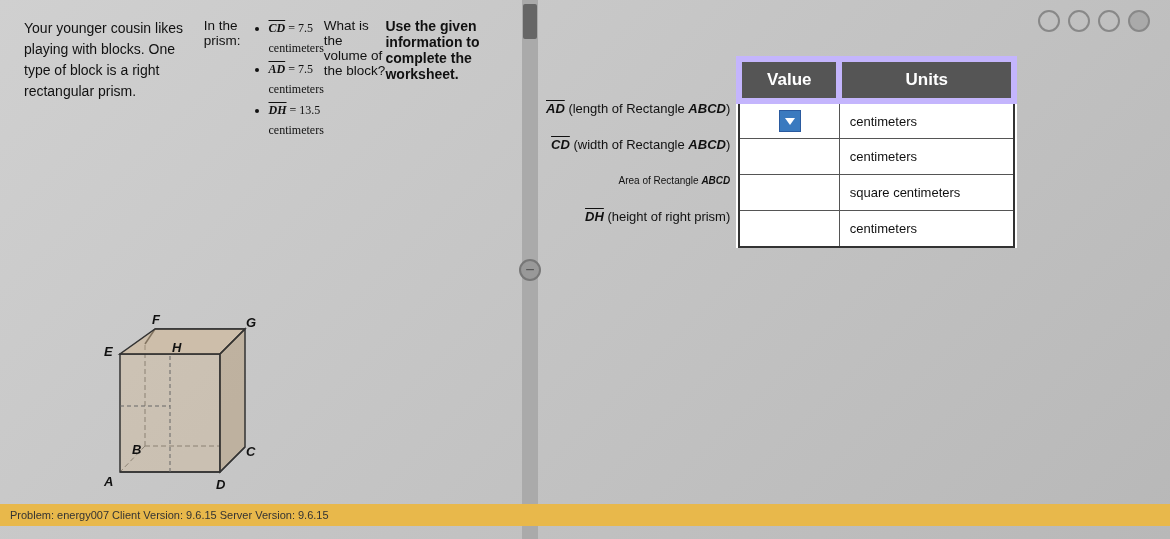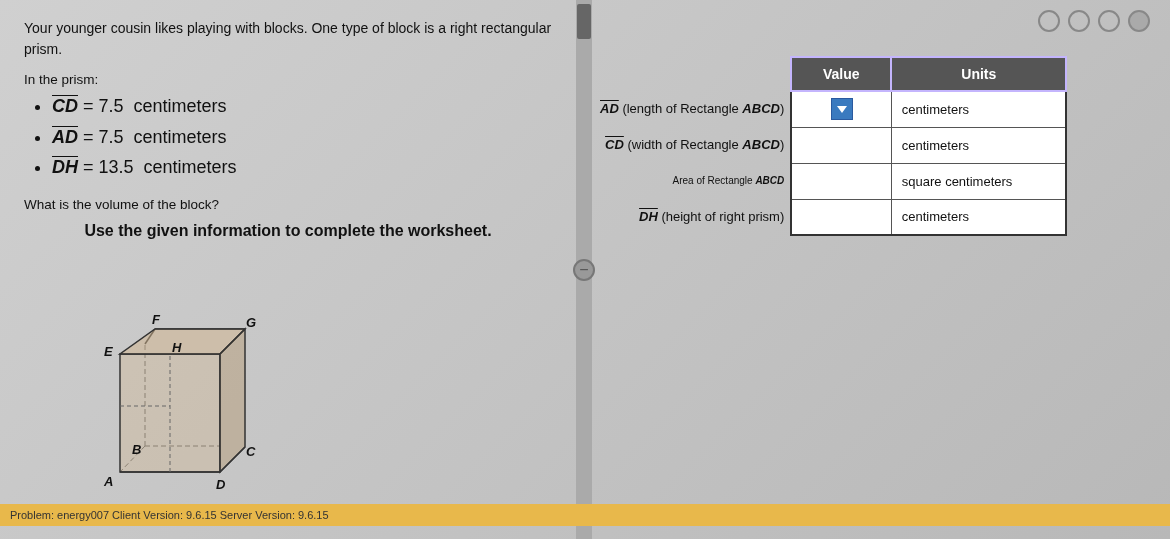--- a/index.html
+++ b/index.html
@@ -15,24 +15,24 @@
     .main-container {
       width: 1170px;
       height: 539px;
       background: linear-gradient(135deg, #d0d0d0 0%, #b8b8b8 100%);
       position: relative;
       display: flex;
     }
 
     
     .left-panel {
-      width: 576px;
+      width: 522px;
       padding: 18px 24px;
       display: flex;
-      flex-direction: column;
+      flex-direction: row;
       position: relative;
     }
 
     .problem-text {
       font-size: 14px;
       color: #111;
       line-height: 1.5;
       margin-bottom: 12px;
     }
 
@@ -42,37 +42,37 @@
       margin-bottom: 4px;
     }
 
     .bullet-list {
       list-style: disc;
       padding-left: 28px;
       margin-bottom: 14px;
     }
 
     .bullet-list li {
-      font-size: 18px;
+      font-size: 12px;
       color: #111;
       line-height: 1.7;
+      font-family: Liberation Serif, serif;
     }
 
     .question-text {
       font-size: 13.5px;
       color: #111;
       margin-bottom: 10px;
     }
 
     .instruction-text {
-      font-size: 16px;
+      font-size: 14px;
       font-weight: bold;
       color: #111;
       margin-bottom: 14px;
-      text-align: center;
     }
 
     
     .top-circles {
       position: absolute;
       top: 10px;
       right: 20px;
       display: flex;
       gap: 8px;
     }
@@ -89,25 +89,25 @@
     
     .data-table {
       border-collapse: collapse;
       background: #fff;
       border: 2px solid #333;
     }
 
     .data-table th {
       background: #555;
       color: #fff;
-      font-size: 14px;
+      font-size: 17px;
       font-weight: bold;
       padding: 8px 18px;
       text-align: center;
-      border: 2px solid #c4b5fd;
+      border: 6px solid #c4b5fd;
     }
 
     .data-table td {
       border: 1px solid #555;
       padding: 6px 14px;
       font-size: 13px;
       color: #111;
       text-align: center;
       height: 36px;
       min-width: 120px;

